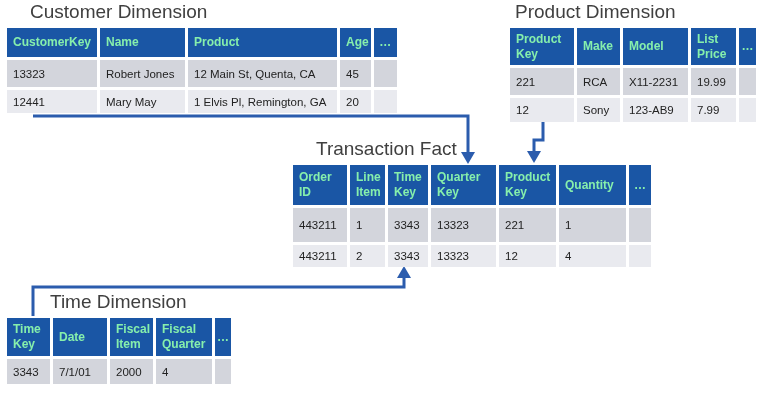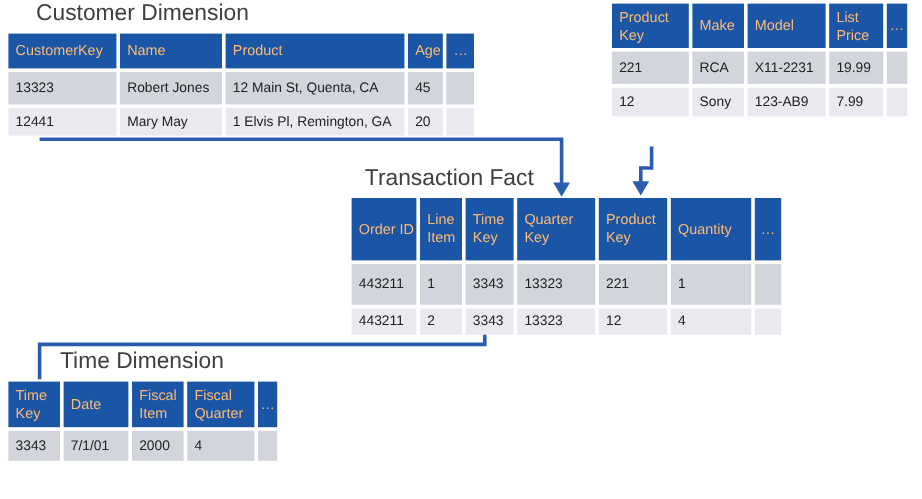--- a/index.html
+++ b/index.html
@@ -33,23 +33,23 @@
   }
   table.schema th, table.schema td{
     box-sizing:border-box;
     padding:2px 2px 2px 6px;
     overflow:hidden;
     white-space:nowrap;
     font-size:11.5px;
   }
   table.schema th{
     background:var(--header-bg,#1A56A5);
-    color:#fdba74;
+    color:#86efac;
     font-size:12px;
-    font-weight:normal;
+    font-weight:bold;
     text-align:left;
     vertical-align:middle;
     line-height:1.25;
     white-space:normal;
   }
   table.schema th.dots{text-align:center;padding:2px;}
   table.schema td{
     color:#222222;
     vertical-align:middle;
   }
@@ -113,20 +113,21 @@
         <td>Mary May</td>
         <td>1 Elvis Pl, Remington, GA</td>
         <td>20</td>
         <td></td>
       </tr>
     </tbody>
       </table>
   </div>
 
   <div class="tbl-wrap" style="left:507px;top:0px;">
+    <div class="tbl-title" style="margin-left:8px;">Product Dimension</div>
     <table class="schema">
       <colgroup>
           <col style="width:64px">
           <col style="width:43px">
           <col style="width:65px">
           <col style="width:45px">
           <col style="width:17px">
         </colgroup>
       <tbody>
           <tr style="height:37px">
@@ -148,33 +149,33 @@
         <td>Sony</td>
         <td>123-AB9</td>
         <td>7.99</td>
         <td></td>
       </tr>
     </tbody>
       </table>
   </div>
 
   <div class="tbl-wrap" style="left:290px;top:137px;">
-    <div class="tbl-title" style="margin-left:14px;">Transaction Fact</div>
+    <div class="tbl-title" style="margin-left:26px;">Transaction Fact</div>
     <table class="schema">
       <colgroup>
           <col style="width:54px">
           <col style="width:35px">
           <col style="width:40px">
           <col style="width:65px">
           <col style="width:57px">
           <col style="width:67px">
           <col style="width:22px">
         </colgroup>
       <tbody>
-          <tr style="height:52px">
+          <tr style="height:40px">
         <th>Order ID</th>
         <th>Line Item</th>
         <th>Time Key</th>
         <th>Quarter Key</th>
         <th>Product Key</th>
         <th>Quantity</th>
         <th class="dots">…</th>
       </tr>
       <tr class="row-1" style="height:34px">
         <td>443211</td>

